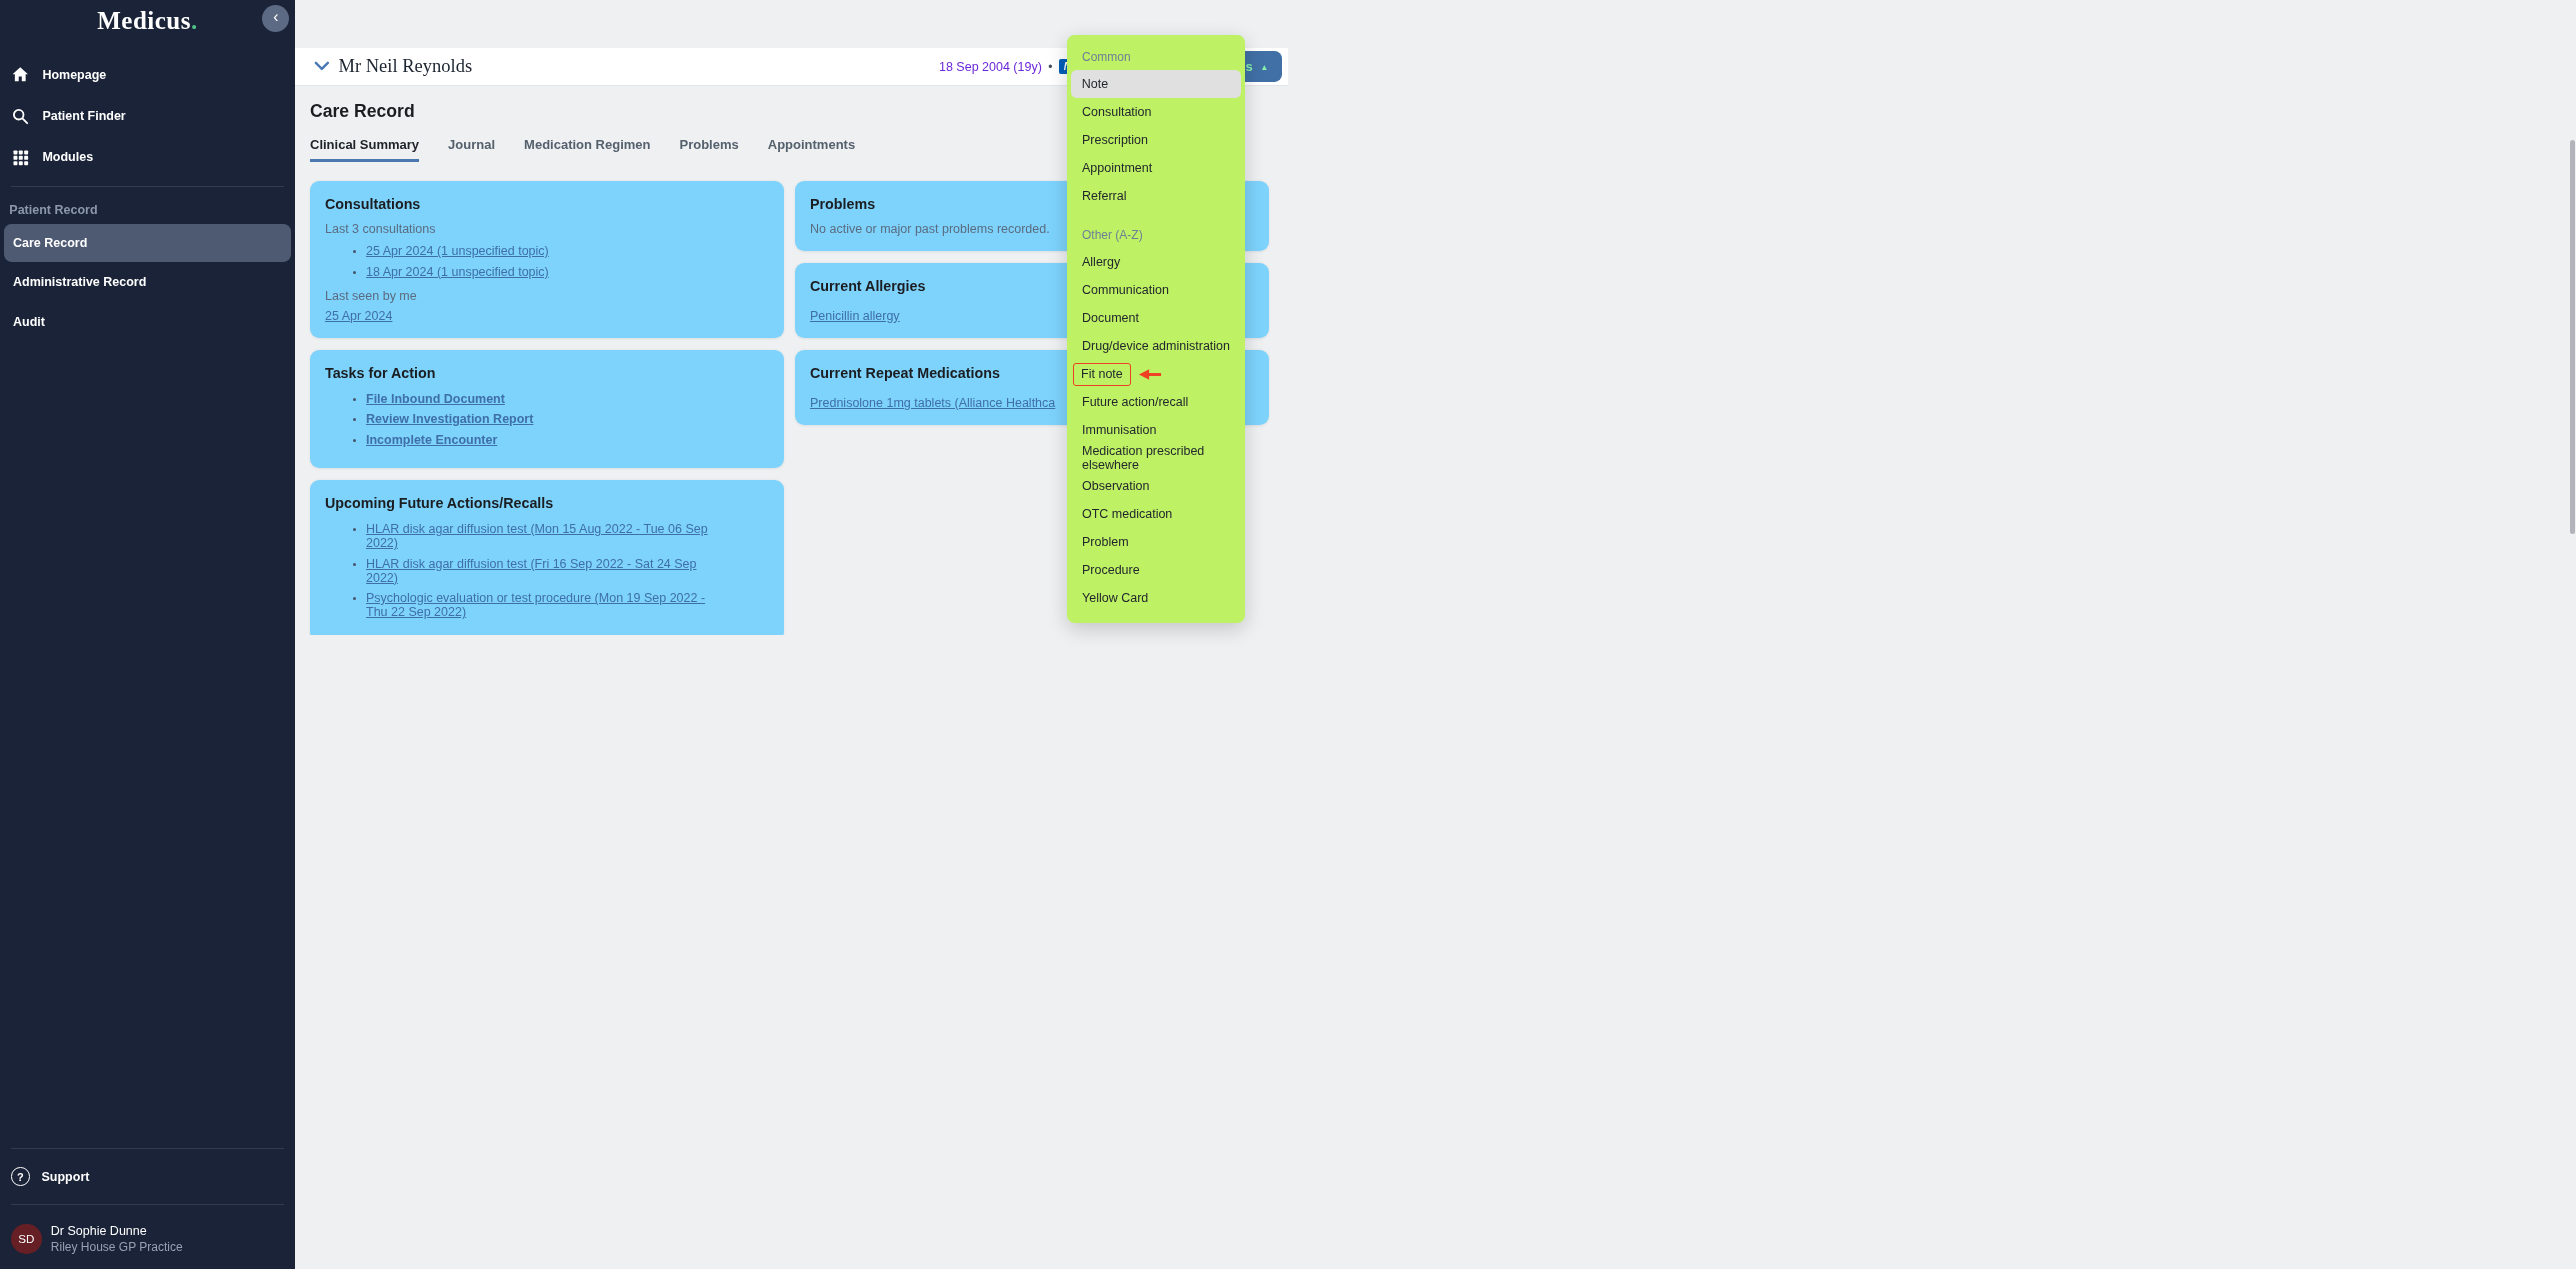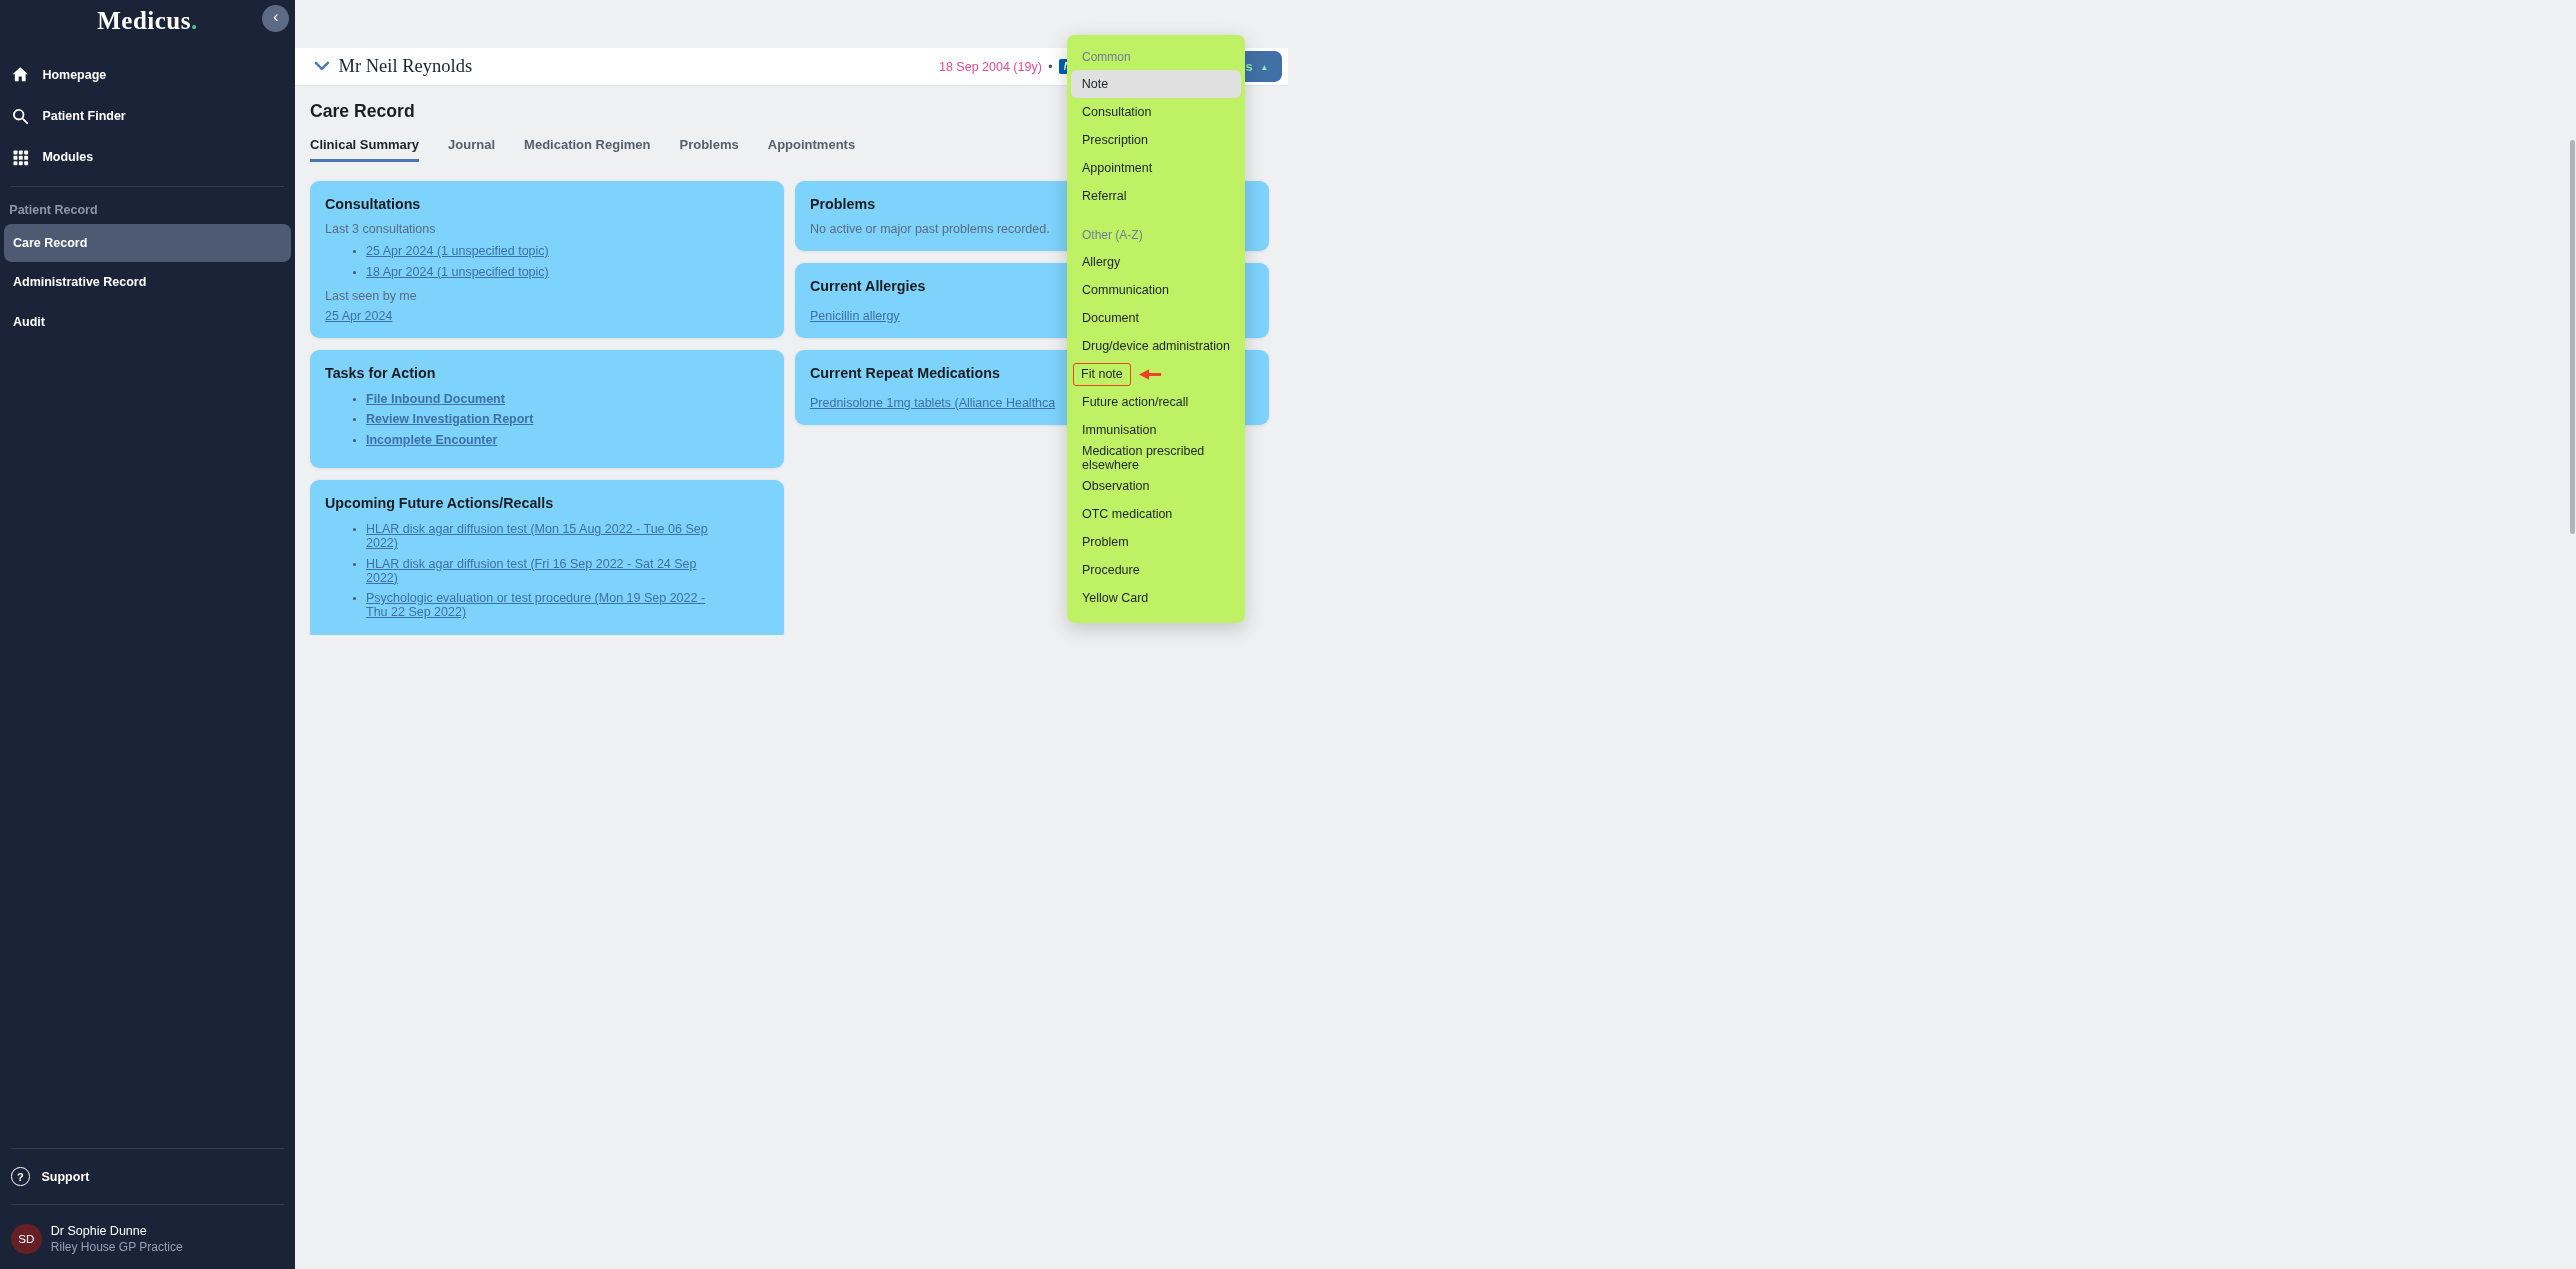--- a/index.html
+++ b/index.html
@@ -33,21 +33,21 @@
   .user-name { font-size:12.5px; color:#fff; }
   .user-practice { font-size:12px; color:#98a1b3; margin-top:1.9px; }
 
   
   .main { margin-left:295px; height:100%; display:flex; flex-direction:column; }
   .topbar { height:38px; background:#fff; border-bottom:0.9px solid #e3e5e9;
             display:flex; align-items:center; padding:0 5.6px 0 18.5px; flex:0 0 38px;margin-top:48px; }
   .patient-band { display:flex; align-items:center; gap:9.3px; cursor:pointer; }
   .patient-name { font-family:"Liberation Serif", serif; font-size:18.5px; color:#1c2430; }
   .topbar-right { margin-left:auto; display:flex; align-items:center; gap:6.5px; }
-  .dob { font-size:12.5px; color:#ec4899; }
+  .dob { font-size:12.5px; color:#6d28d9; }
   .dot-sep { color:#43505f; font-size:12px; }
   .nhs-badge { background:#005eb8; color:#fff; font-style:italic; font-weight:700;
                font-size:10.2px; padding:1.9px 4.6px 2.8px 4.6px; border-radius:1.9px; letter-spacing:0.3px; }
   .nhs-number { font-size:12.5px; color:#1b2430; }
   .actions-btn { margin-left:11px; background:#4170a6; color:#86efac; border:none; border-radius:7.4px;
                  height:30.5px; padding:0 14px; font-size:13px; font-weight:700; cursor:pointer;
                  display:flex; align-items:center; gap:7.4px; font-family:inherit; }
   .caret-up { font-size:8.3px; }
 
   .content { flex:1; padding:15px 0 0 15px; position:relative; }

